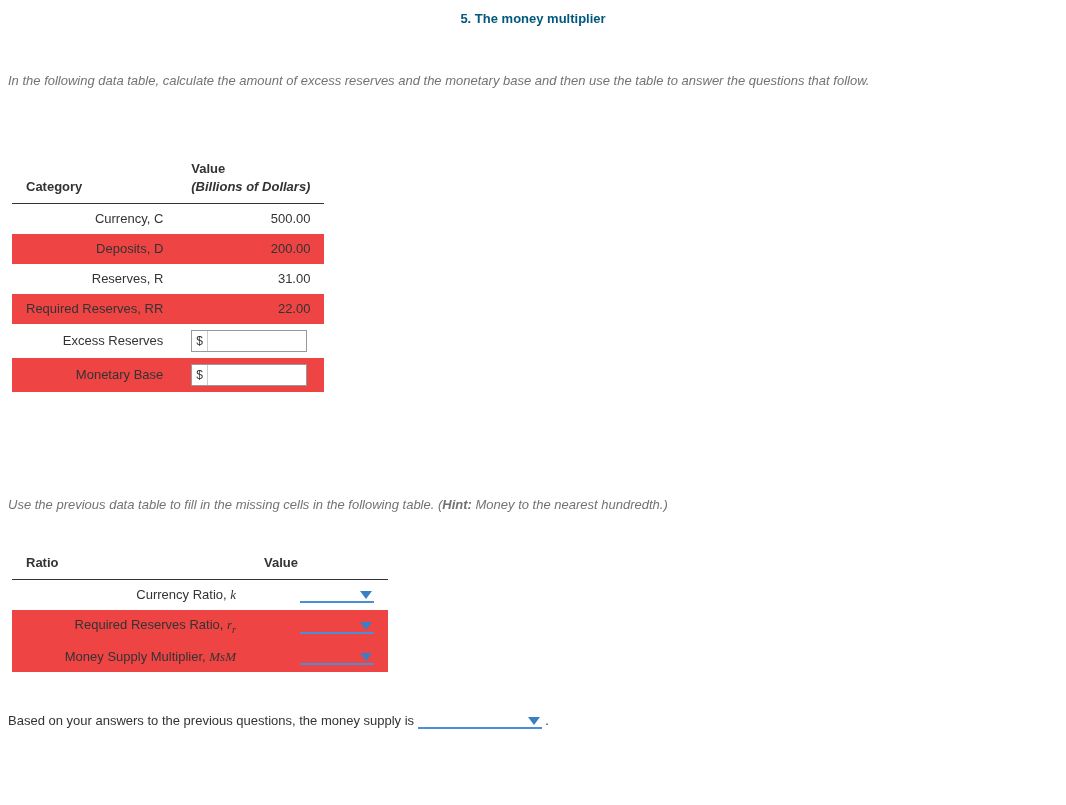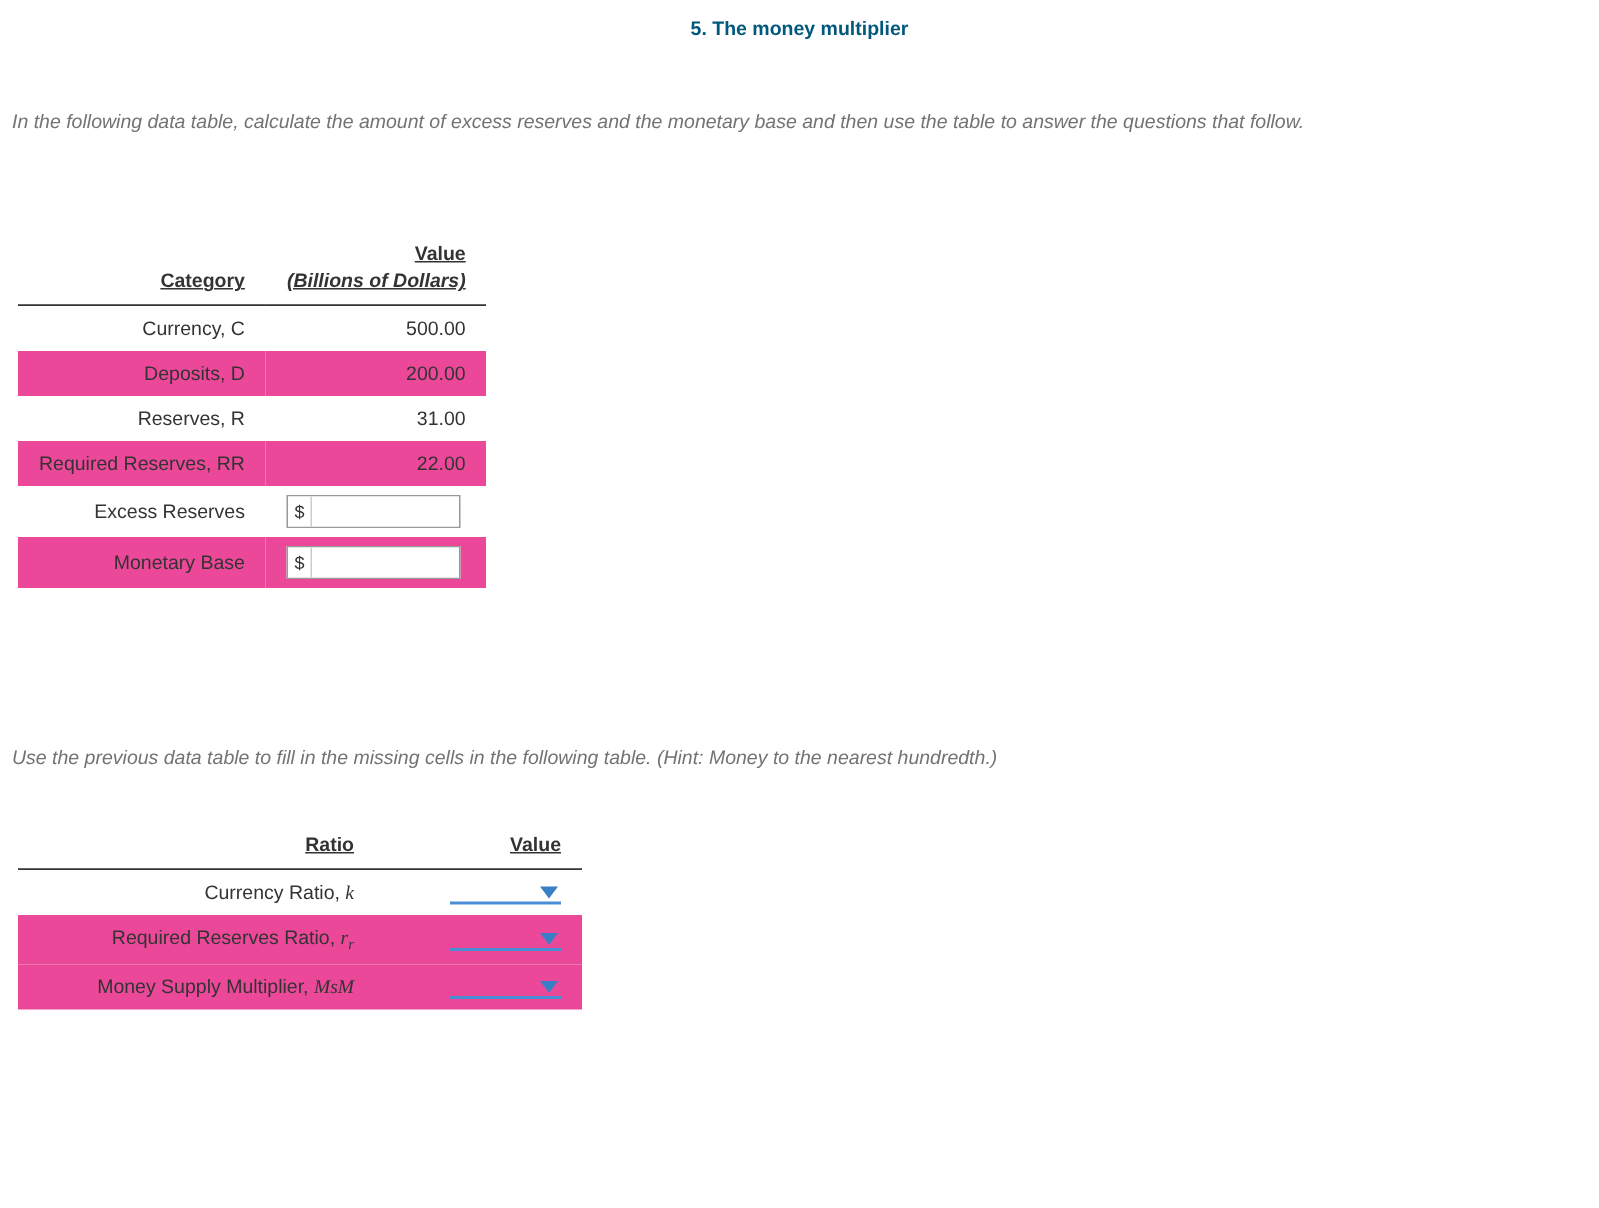--- a/index.html
+++ b/index.html
@@ -17,45 +17,44 @@
     font-size: 13px;
     margin-bottom: 40px;
     text-align: center;
   }
   .instr {
     font-style: italic;
     color: #737373;
     line-height: 2;
     margin-bottom: 60px;
   }
-  .instr .hint-label { font-weight: normal; font-style: italic; }
+  .instr .hint-label { font-weight: bold; font-style: italic; }
   table {
     border-collapse: collapse;
     margin-left: 4px;
   }
   th {
     font-weight: bold;
     color: #333;
     padding: 6px 14px;
-    text-align: right;
+    text-align: left;
     border-bottom: 1px solid #333;
     vertical-align: bottom;
-    text-decoration: underline;
   }
   th .sub {
     font-style: italic;
     font-weight: bold;
     display: block;
   }
   td {
     padding: 6px 14px;
     text-align: right;
     color: #333;
   }
-  tr.shade td { background: #ec4899; }
+  tr.shade td { background: #ef4444; }
   .input-cell {
     display: inline-flex;
     align-items: stretch;
     border: 1px solid #999;
     background: #fff;
     height: 20px;
   }
   .input-cell .prefix {
     display: flex;
     align-items: center;
@@ -175,13 +174,18 @@
       </tr>
       <tr class="shade">
         <td>Money Supply Multiplier, <span class="mathit">MsM</span></td>
         <td><span class="dd">
               <span class="caret"></span>
             </span></td>
       </tr>
     </tbody>
   </table>
 
+  <div class="final-line">
+    <span>Based on your answers to the previous questions, the money supply is </span><span class="dd wide">
+        <span class="caret"></span>
+      </span><span> .</span>
+  </div>
 </div>
 
 </body></html>

